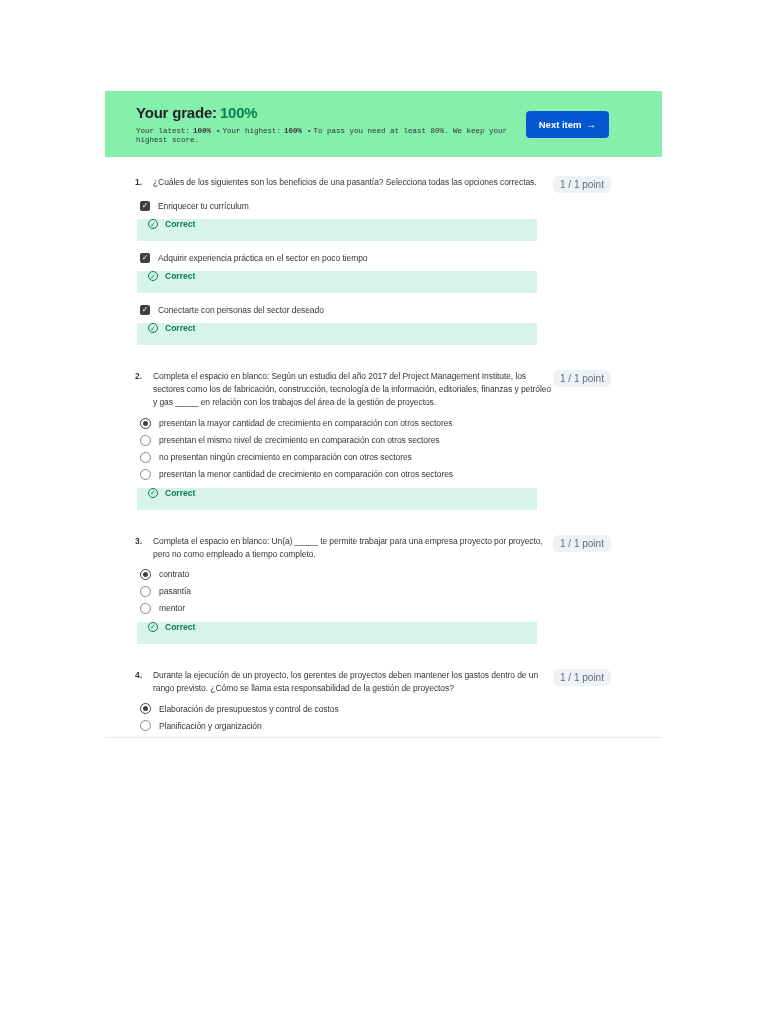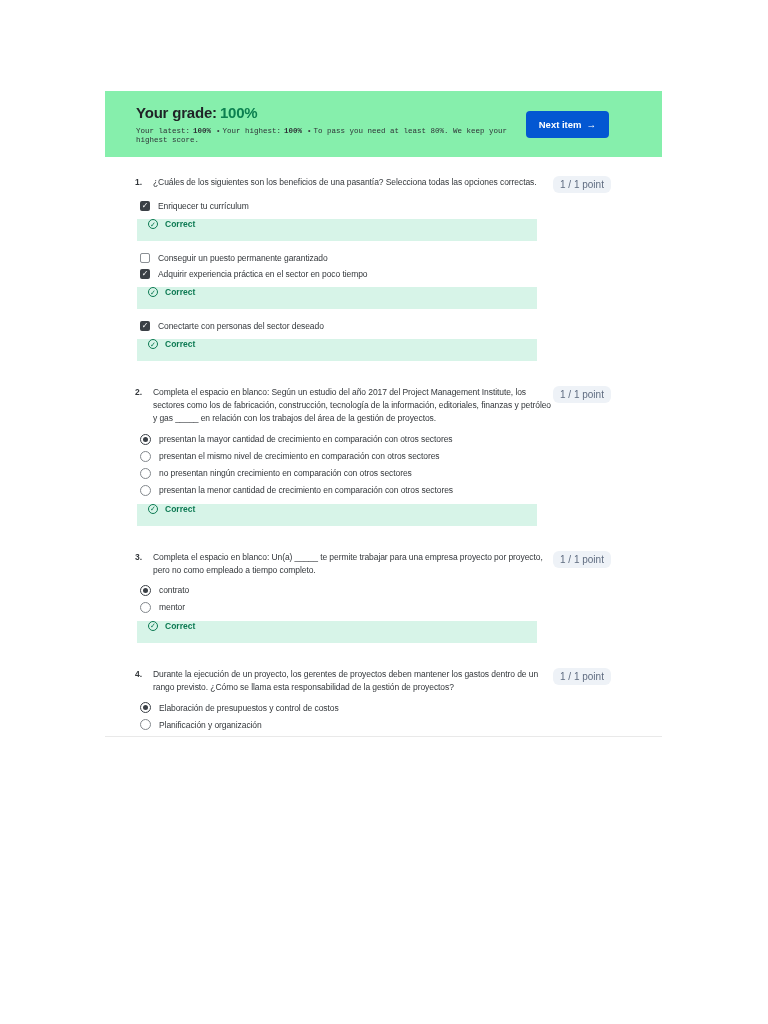--- a/index.html
+++ b/index.html
@@ -99,24 +99,20 @@
         <div class="q-options">
           <div class="option">
             <span class="cb checked">✓</span>
             <span class="opt-label">Enriquecer tu currículum</span>
           </div>
           <div class="correct-banner">
             <span class="correct-icon">✓</span>
             <span class="correct-label">Correct</span>
           </div>
           <div class="option">
-            <span class="cb unchecked"></span>
-            <span class="opt-label">Conseguir un puesto permanente garantizado</span>
-          </div>
-          <div class="option">
             <span class="cb checked">✓</span>
             <span class="opt-label">Adquirir experiencia práctica en el sector en poco tiempo</span>
           </div>
           <div class="correct-banner">
             <span class="correct-icon">✓</span>
             <span class="correct-label">Correct</span>
           </div>
           <div class="option">
             <span class="cb checked">✓</span>
             <span class="opt-label">Conectarte con personas del sector deseado</span>
@@ -161,20 +157,24 @@
       <section class="question">
         <div class="q-header">
           <span class="q-num">3.</span>
           <div class="q-text">Completa el espacio en blanco: Un(a) _____ te permite trabajar para una empresa proyecto por proyecto, pero no como empleado a tiempo completo.</div>
           <span class="q-points">1 / 1 point</span>
         </div>
         <div class="q-options">
           <div class="option">
             <span class="rd selected"></span>
             <span class="opt-label">contrato</span>
+          </div>
+          <div class="option">
+            <span class="rd unselected"></span>
+            <span class="opt-label">pasantía</span>
           </div>
           <div class="option">
             <span class="rd unselected"></span>
             <span class="opt-label">mentor</span>
           </div>
           <div class="correct-banner">
             <span class="correct-icon">✓</span>
             <span class="correct-label">Correct</span>
           </div>
         </div>

